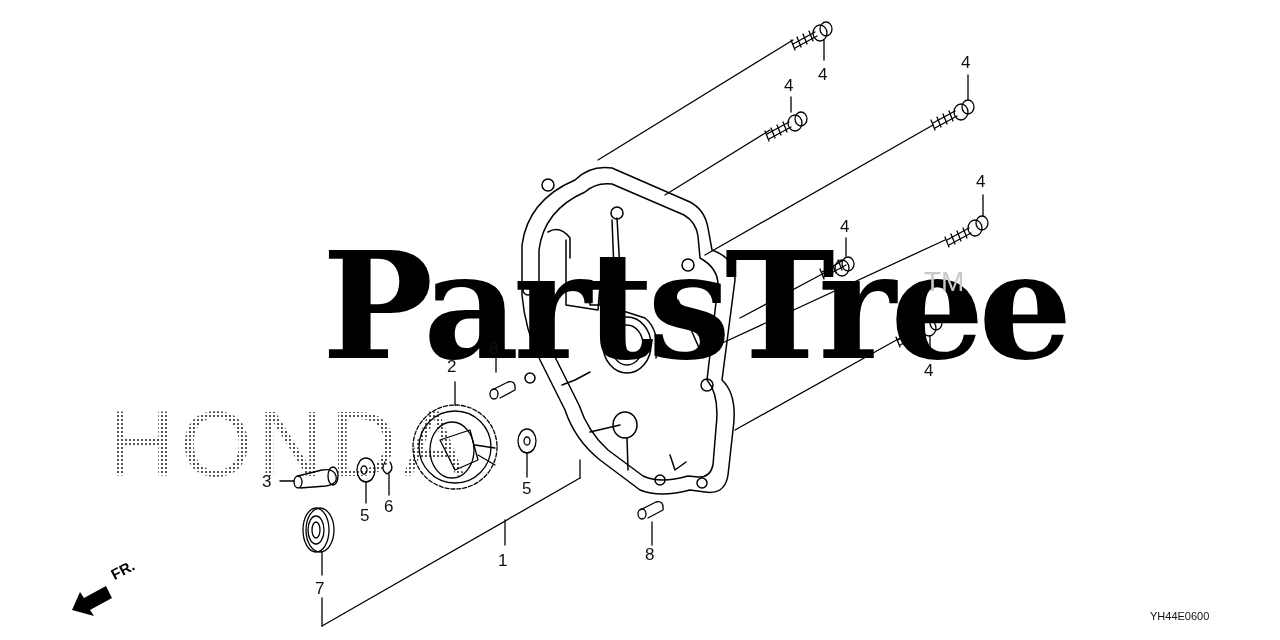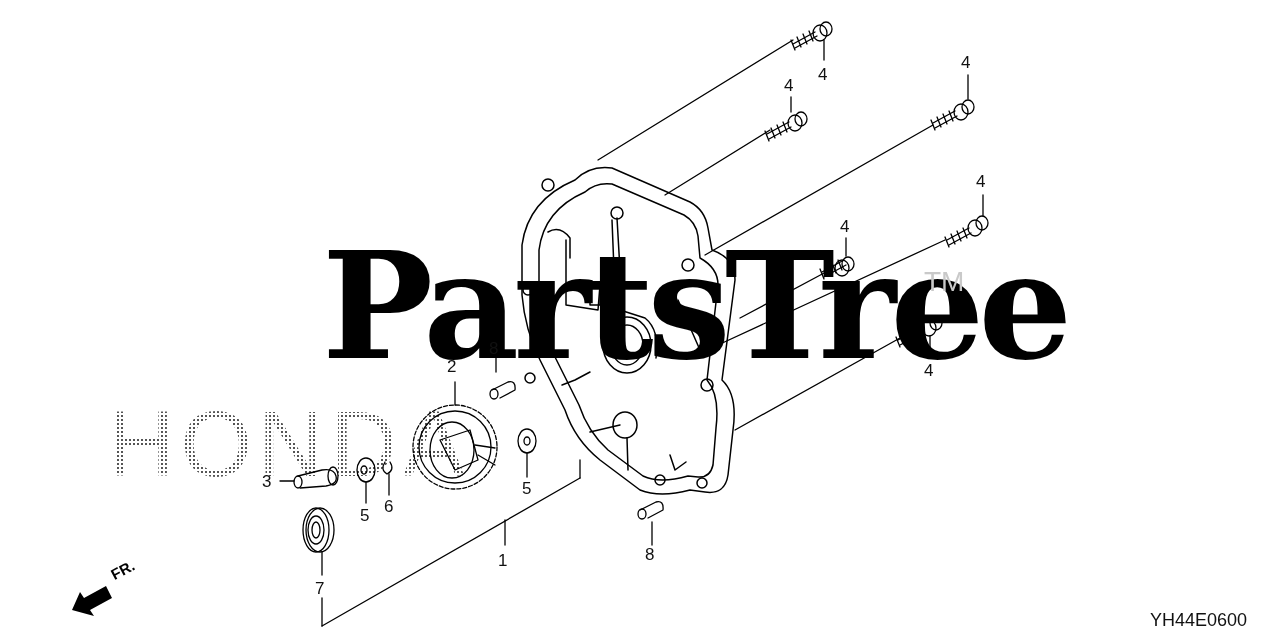--- a/index.html
+++ b/index.html
@@ -22,21 +22,21 @@
     background-image: radial-gradient(#555 0.9px, transparent 1.1px);
     background-size: 4px 4px;
     -webkit-background-clip: text; background-clip: text;
   }
   .callout {
     position: absolute; font-family: "Liberation Sans", sans-serif;
     font-size: 17px; color: #111; line-height: 1;
   }
   .diagram-code {
     position: absolute; left: 1150px; top: 610px;
-    font-family: "Liberation Sans", sans-serif; font-size: 18px; color: #111;
+    font-family: "Liberation Sans", sans-serif; font-size: 11px; color: #111;
   }
   .fr-label {
     position: absolute; left: 108px; top: 568px;
     font-family: "Liberation Sans", sans-serif; font-weight: bold; font-size: 15px;
     color: #000; transform: rotate(-28deg); transform-origin: left top;
   }
 </style>
 </head>
 <body>
 

